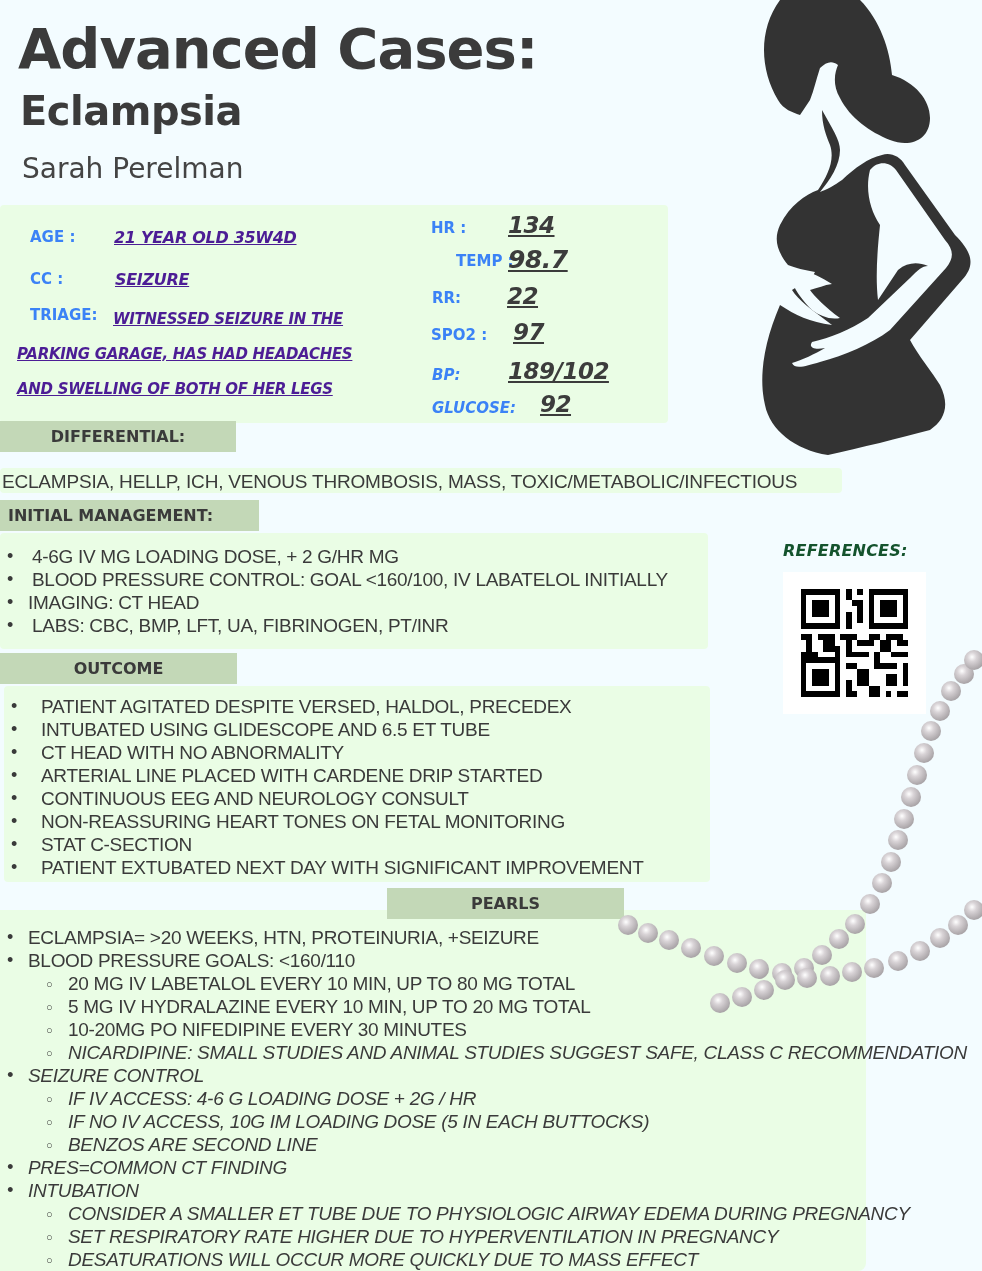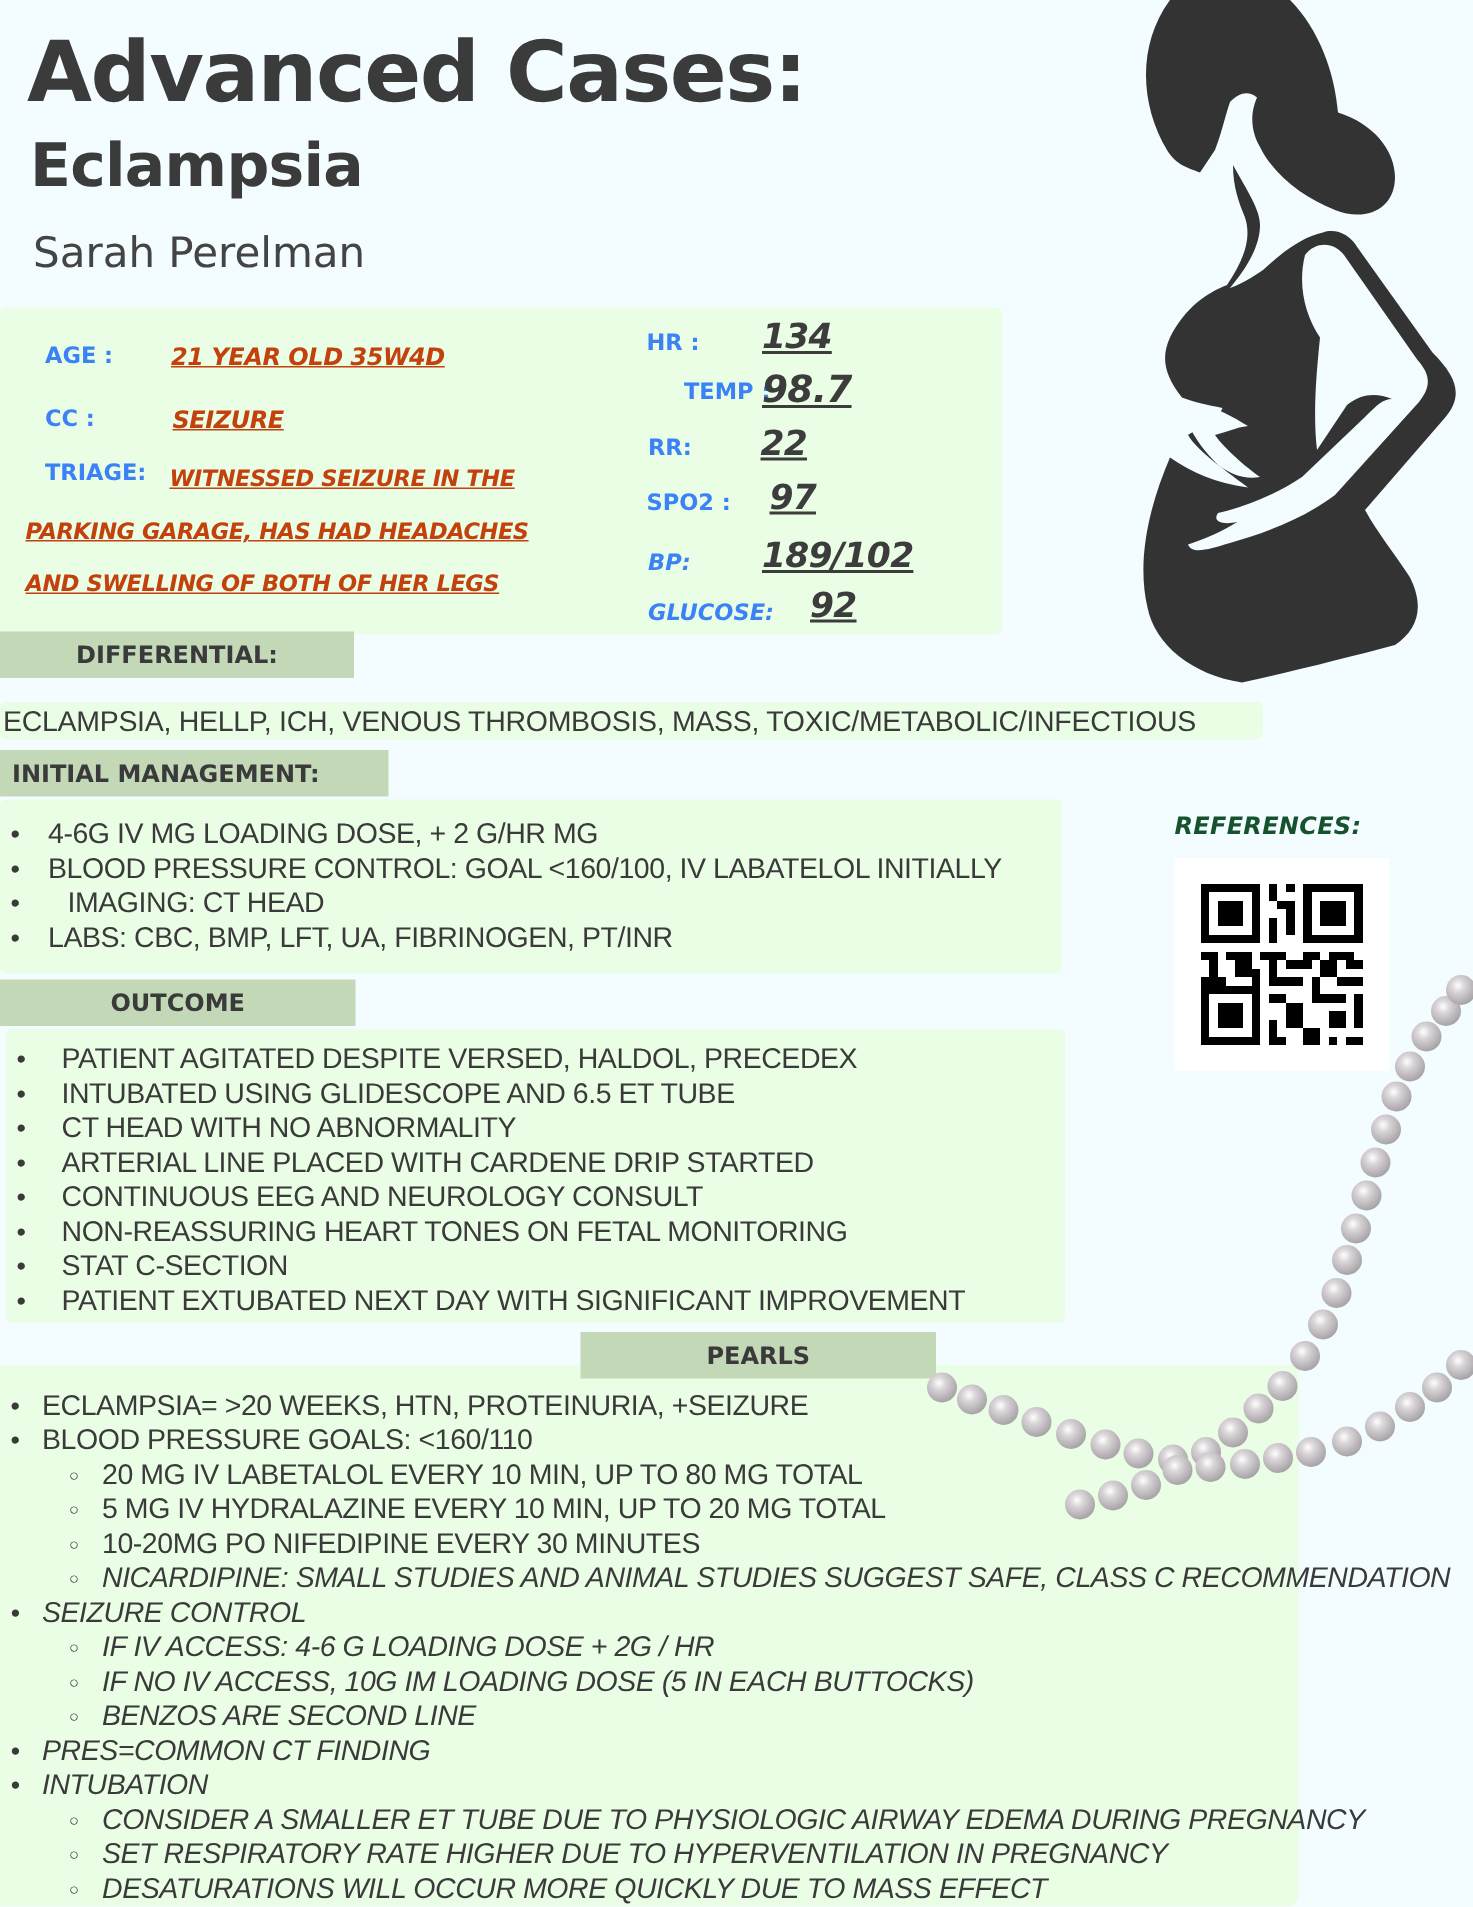--- a/index.html
+++ b/index.html
@@ -33,21 +33,21 @@
 
   
   .figure { left: 740px; top: 0; width: 242px; height: 460px; }
 
   
   .info-box {
     left: 0; top: 205px; width: 668px; height: 218px;
     background: #eafde5; border-radius: 4px;
   }
   .lbl { font-family: "DejaVu Sans", sans-serif; font-weight: bold; font-size: 15px; color: #3b82f6; white-space: nowrap; }
-  .val { font-family: "DejaVu Sans", sans-serif; font-weight: bold; font-style: italic; text-decoration: underline; font-size: 16px; color: #c2410c; white-space: nowrap; letter-spacing: -0.3px; }
+  .val { font-family: "DejaVu Sans", sans-serif; font-weight: bold; font-style: italic; text-decoration: underline; font-size: 16px; color: #4c1d95; white-space: nowrap; letter-spacing: -0.3px; }
   .vital-val { font-family: "DejaVu Sans", sans-serif; font-weight: bold; font-style: italic; text-decoration: underline; font-size: 23px; color: #3c3c3c; white-space: nowrap; letter-spacing: -0.5px; }
 
   
   .sec-head {
     background: #c3d8b7;
     font-family: "DejaVu Sans", sans-serif;
     font-weight: bold; font-size: 16px; color: #3a3a3a;
     display: flex; align-items: center; justify-content: center;
     white-space: nowrap;
   }
@@ -129,21 +129,21 @@
 
 <div class="abs sec-head" style="left:0; top:421px; width:236px; height:31px;">DIFFERENTIAL:</div>
 <div class="abs plain-box" style="left:0; top:468px; width:842px; height:25px;"></div>
 <div class="abs cond" style="left:2px; top:471px;">ECLAMPSIA, HELLP, ICH, VENOUS THROMBOSIS, MASS, TOXIC/METABOLIC/INFECTIOUS</div>
 
 <div class="abs sec-head" style="left:0; top:500px; width:259px; height:31px; justify-content:flex-start; padding-left:8px;">INITIAL MANAGEMENT:</div>
 <div class="abs plain-box" style="left:0; top:533px; width:708px; height:116px;">
   <ul class="blist" style="padding-top:12px;">
     <li style="padding-left:32px;">4-6G IV MG LOADING DOSE, + 2 G/HR MG</li>
     <li style="padding-left:32px;">BLOOD PRESSURE CONTROL: GOAL &lt;160/100, IV LABATELOL INITIALLY</li>
-    <li style="padding-left:45px;">IMAGING: CT HEAD</li>
+    <li style="padding-left:28px;">IMAGING: CT HEAD</li>
     <li style="padding-left:32px;">LABS:  CBC, BMP, LFT, UA, FIBRINOGEN, PT/INR</li>
   </ul>
 </div>
 
 <div class="abs sec-head" style="left:0; top:653px; width:237px; height:31px;">OUTCOME</div>
 <div class="abs plain-box" style="left:4px; top:686px; width:706px; height:196px;">
   <ul class="blist" style="padding-top:9px;">
     <li style="padding-left:37px;">PATIENT AGITATED DESPITE VERSED, HALDOL, PRECEDEX</li>
     <li style="padding-left:37px;">INTUBATED USING GLIDESCOPE AND 6.5 ET TUBE</li>
     <li style="padding-left:37px;">CT HEAD WITH NO ABNORMALITY</li>

